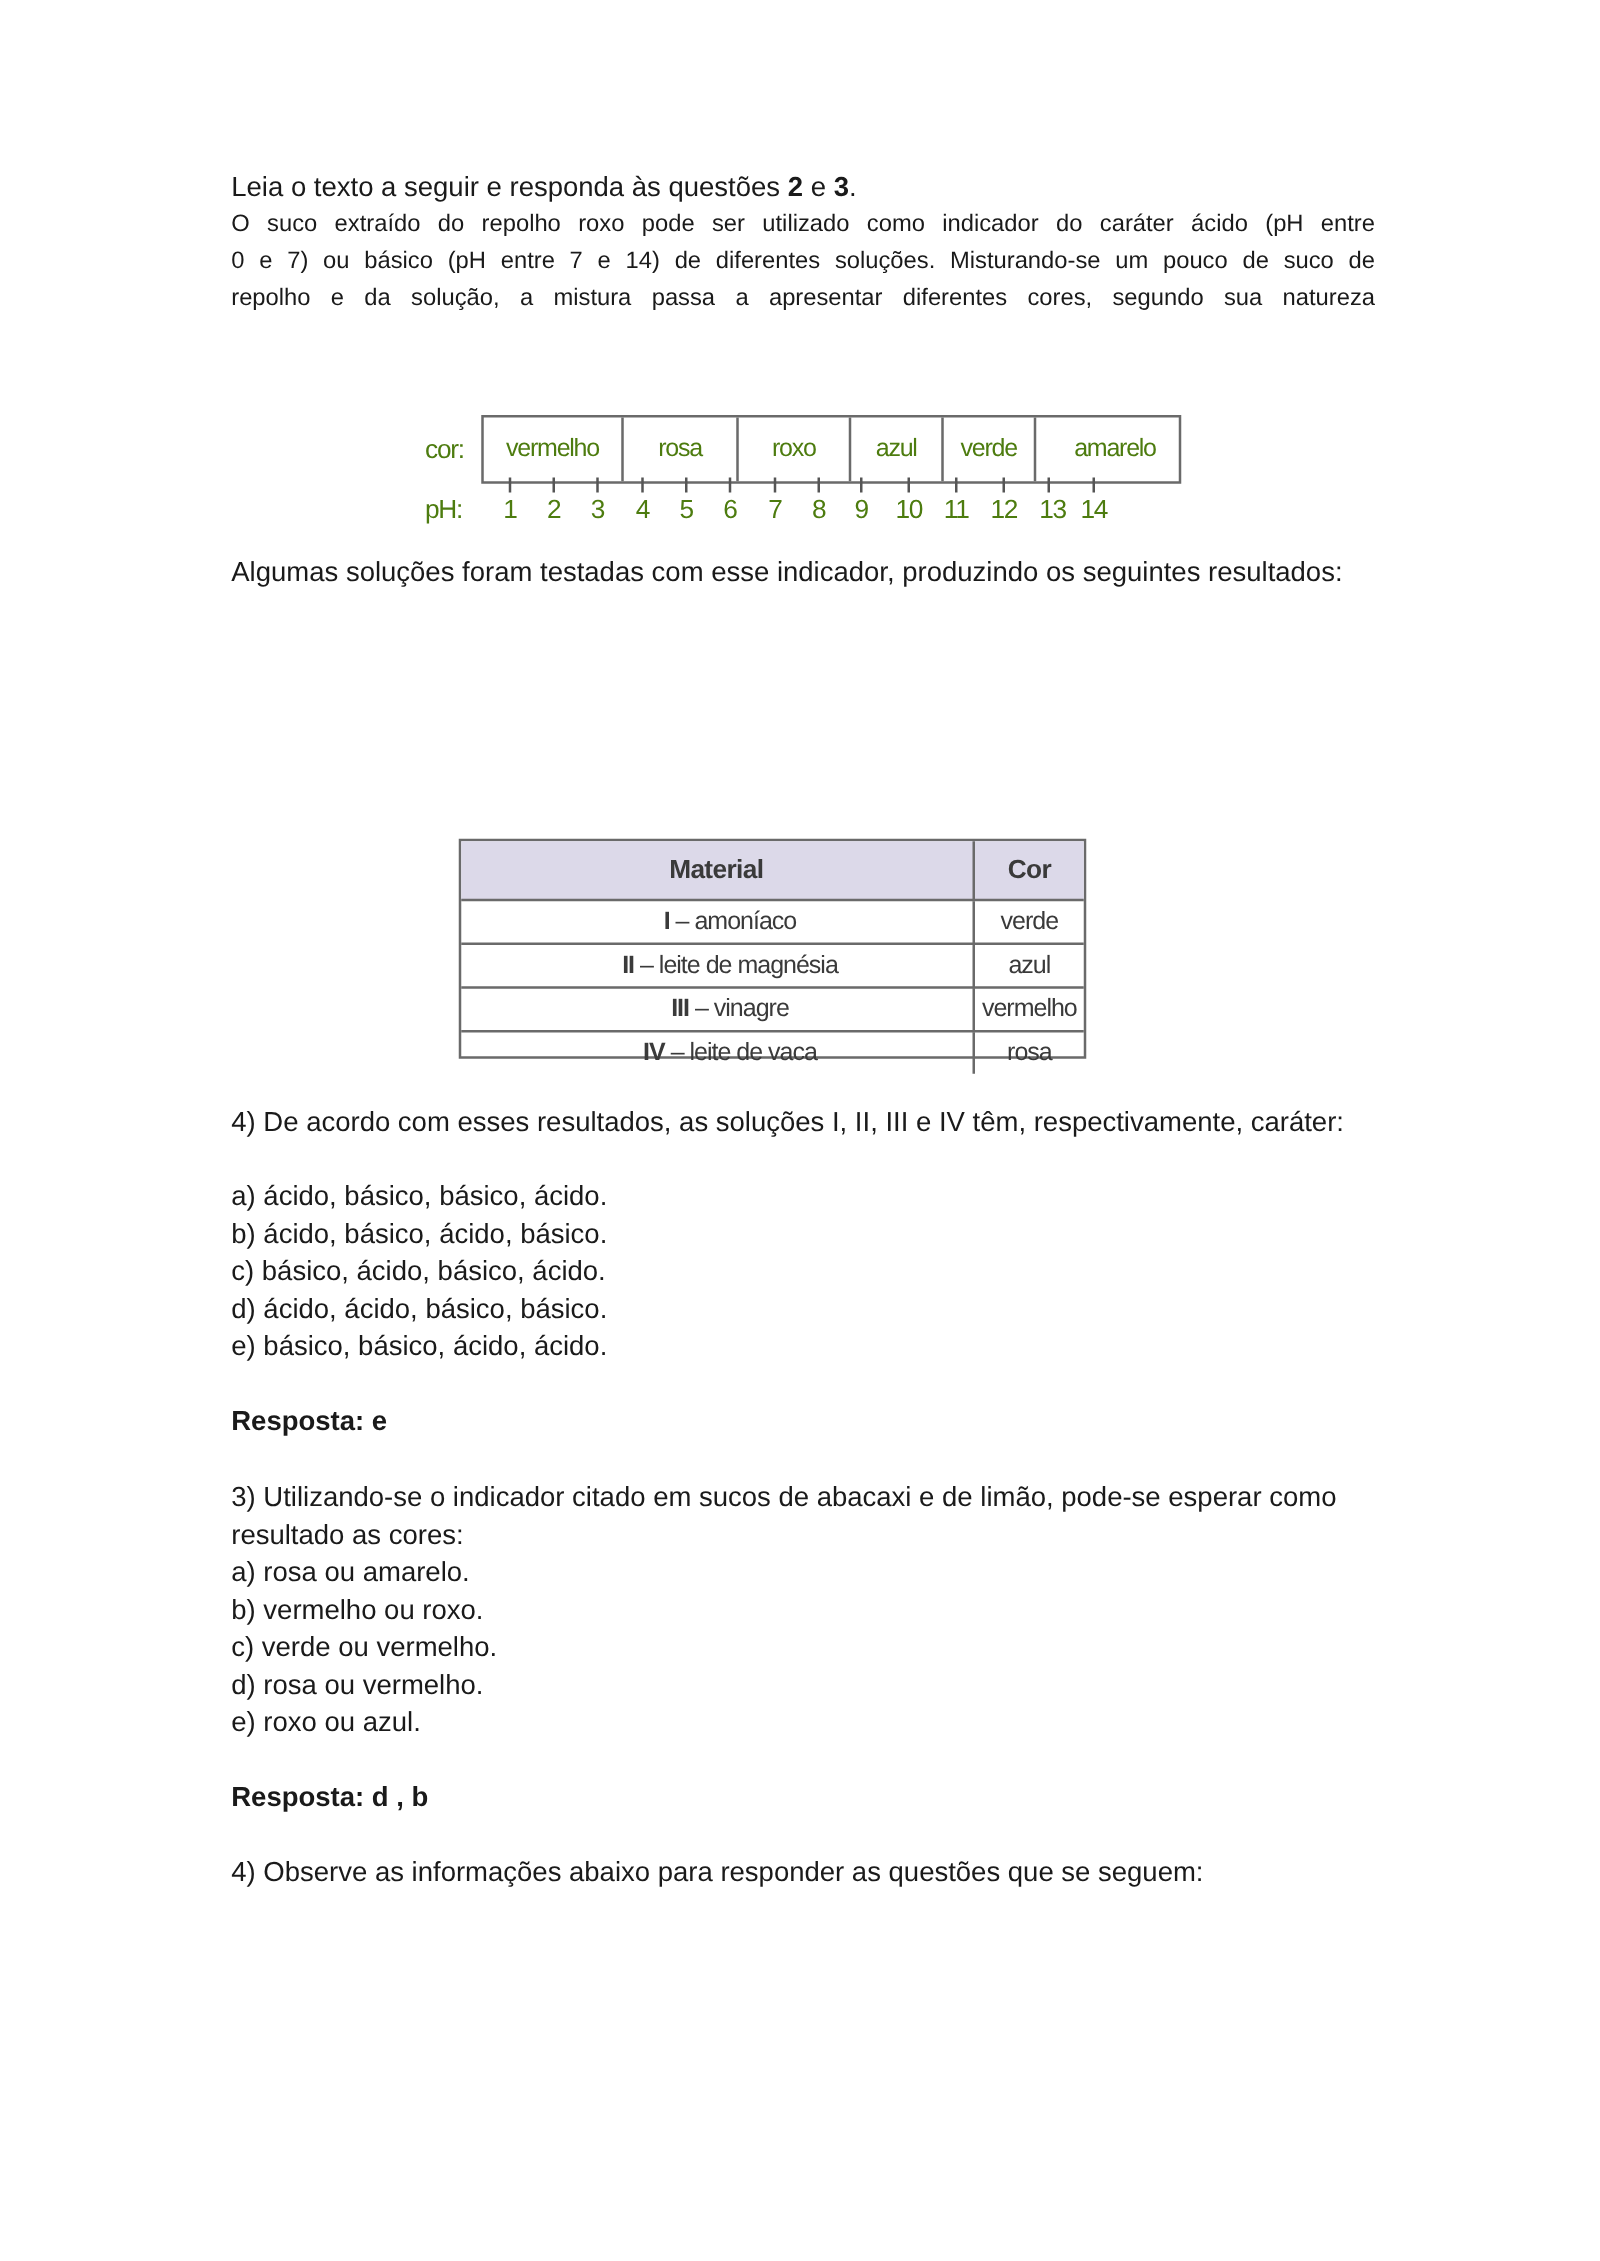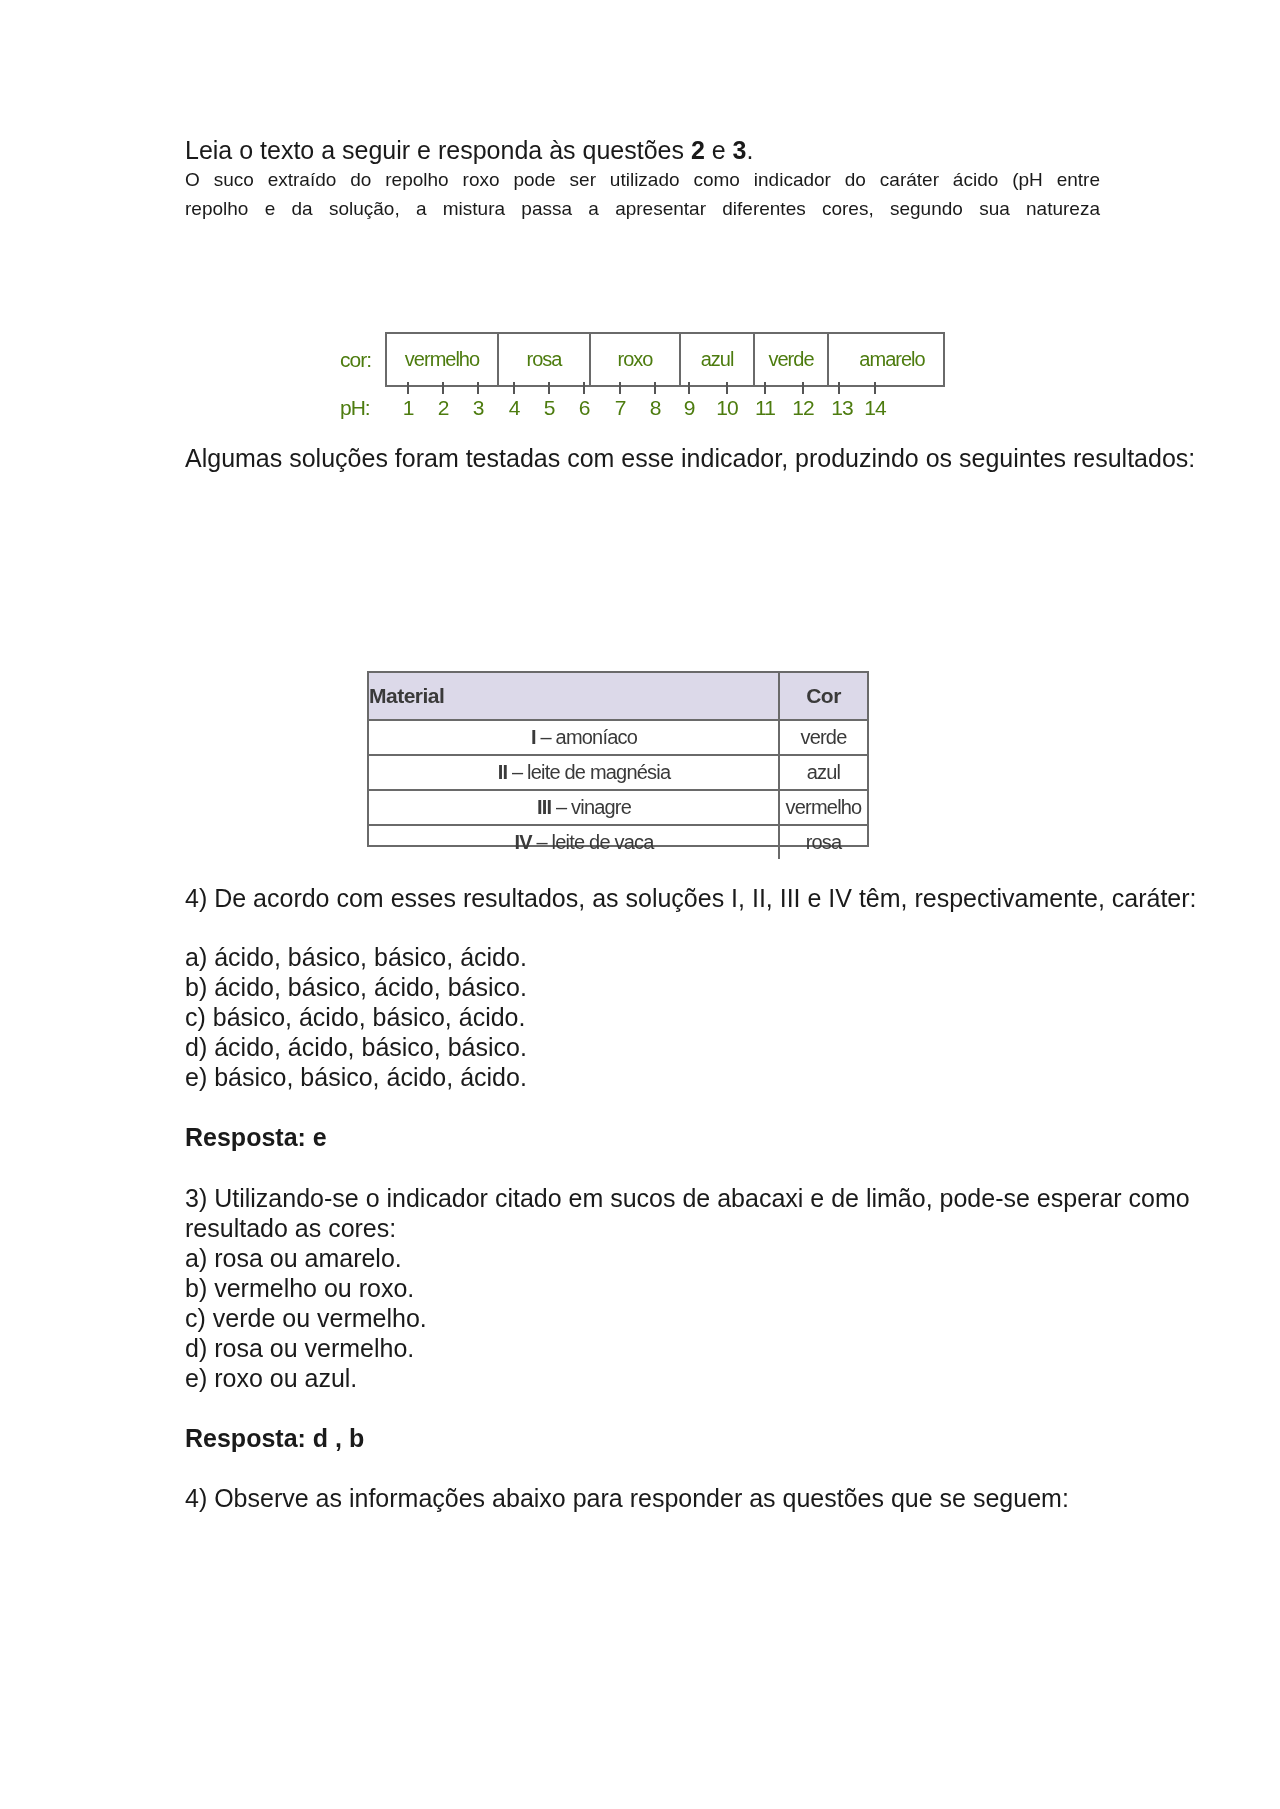--- a/index.html
+++ b/index.html
@@ -1,18 +1,18 @@
 <!DOCTYPE html>
 <html><head>
   <meta charset="utf-8">
   <style>
     html, body { margin: 0; padding: 0; background: #ffffff; }
     body { width: 1280px; height: 1809px; position: relative; overflow: hidden;
            font-family: "Liberation Sans", sans-serif; color: #1a1a1a; }
-    .line { position: absolute; left: 185px; font-size: 25px; line-height: 30px; height: 30px; white-space: nowrap; }
+    .line { position: absolute; left: 185px; font-size: 22px; line-height: 30px; height: 30px; white-space: nowrap; }
     .just { position: absolute; left: 185px; width: 915px; font-size: 19px; line-height: 29.3px; text-align: justify; }
     .just span.l { display: block; height: 29.3px; text-align: justify; text-align-last: justify; }
     .just span.l.last { text-align-last: left; }
     b { font-weight: bold; }
 
     
     .scale { position: absolute; left: 336px; top: 326px; width: 620px; height: 100px;
              font-family: "Liberation Sans", sans-serif; color: #4d7c0f; }
     .scale .cor-label { position: absolute; left: 4px; top: 22px; font-size: 21px; letter-spacing: -1px; }
     .scale .ph-label { position: absolute; left: 4px; top: 70px; font-size: 21px; letter-spacing: -1px; }
@@ -28,32 +28,33 @@
     
     .results { position: absolute; left: 367px; top: 671px; width: 502px; height: 176px;
                border: 2px solid #6a6a6a; box-sizing: border-box; border-collapse: collapse;
                font-family: "Liberation Sans", sans-serif; color: #3a3a3a; }
     .results table { width: 100%; height: 100%; border-collapse: collapse; }
     .results th { background: #dcd9e9; font-weight: bold; font-size: 21px; height: 44px;
                   border-bottom: 2px solid #6a6a6a; letter-spacing: -0.5px; }
     .results td { font-size: 20px; height: 31px; border-bottom: 2px solid #6a6a6a; letter-spacing: -0.8px; }
     .results tr:last-child td { border-bottom: none; }
     .results .c1 { text-align: center; padding-left: 22px; border-right: 2px solid #6a6a6a; width: 386px; }
-    .results th.c1 { text-align: left; padding-left: 0; }
+    .results th.c1 { text-align: center; padding-left: 0; }
     .results .c2 { text-align: center; }
   </style>
 </head>
 <body>
 
 <div class="line" style="top:135px;">
   <span>Leia o texto a seguir e responda às questões </span><b>2</b><span> e </span><b>3</b><span>.</span>
 </div>
 
 <div class="just" style="top:165px;">
   <span class="l">O suco extraído do repolho roxo pode ser utilizado como indicador do caráter ácido (pH entre</span>
+  <span class="l">0 e 7) ou básico (pH entre 7 e 14) de diferentes soluções. Misturando-se um pouco de suco de</span>
   <span class="l">repolho e da solução, a mistura passa a apresentar diferentes cores, segundo sua natureza</span>
 </div>
 
 <div class="scale">
   <div class="cor-label">cor:</div>
   <div class="box">
     <div class="cell" style="width:112px;">vermelho</div>
     <div class="cell" style="width:92px;">rosa</div>
     <div class="cell" style="width:90px;">roxo</div>
     <div class="cell" style="width:74px;">azul</div>

